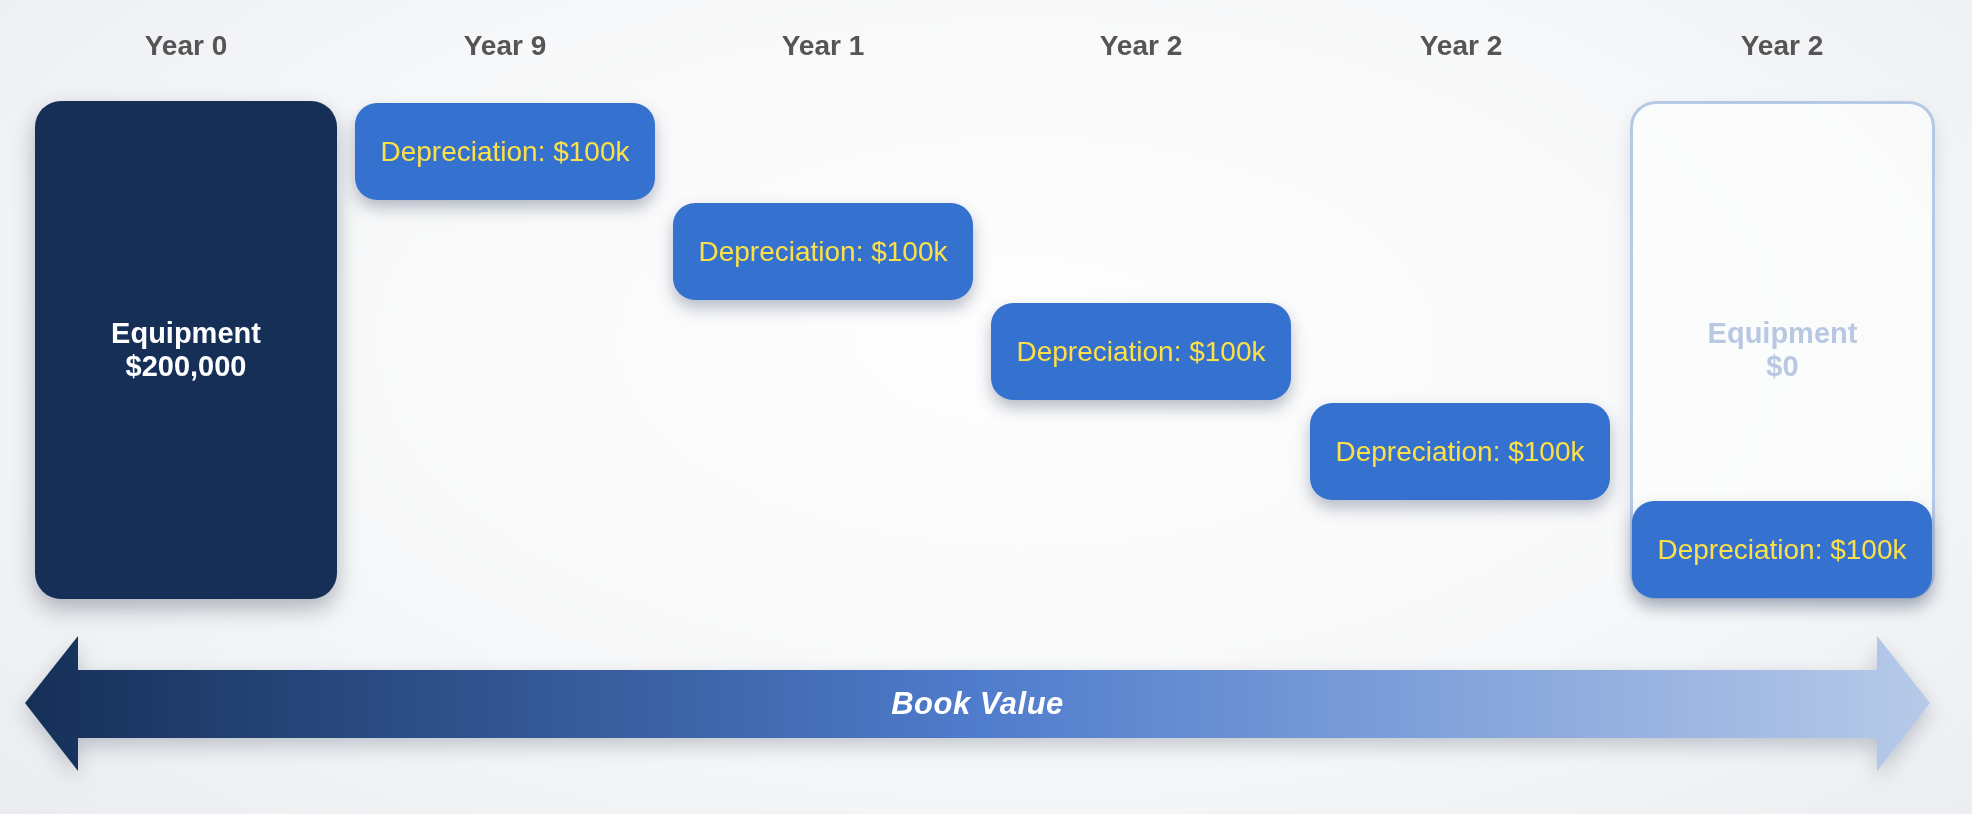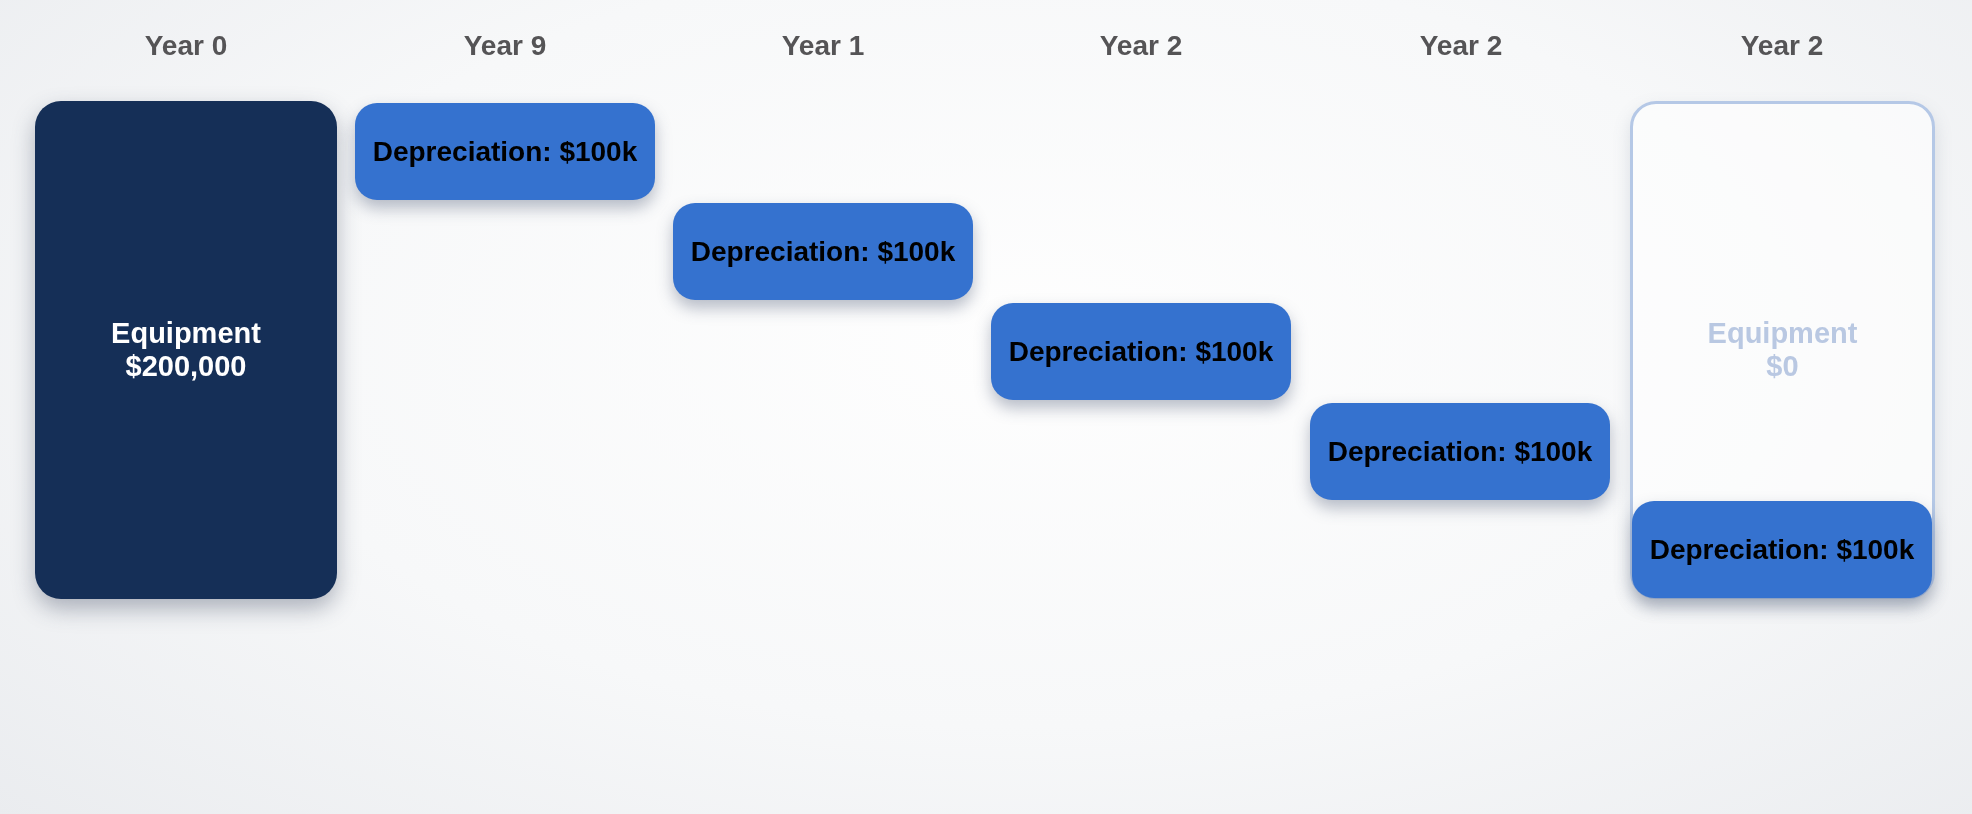--- a/index.html
+++ b/index.html
@@ -53,21 +53,21 @@
   }
 
   
   .dep-box{
     position:absolute;
     width:300px;height:97px;
     background:#3572cf;
     border-radius:22px;
     box-shadow:0 8px 16px rgba(55,70,100,.35);
     display:flex;align-items:center;justify-content:center;
-    color:#000000;font-size:28px;font-weight:700;white-space:nowrap;
+    color:#fde047;font-size:28px;font-weight:400;white-space:nowrap;
     z-index:2;
   }
   .dep1{left:355px;top:103px}
   .dep2{left:673px;top:203px}
   .dep3{left:991px;top:303px}
   .dep4{left:1310px;top:403px}
   .dep5{left:1632px;top:501px}
 
   
   .arrow-wrap{
@@ -103,14 +103,29 @@
     <div class="line">Equipment</div>
     <div class="line">$0</div>
   </div>
 
   <div class="dep-box dep1">Depreciation: $100k</div>
   <div class="dep-box dep2">Depreciation: $100k</div>
   <div class="dep-box dep3">Depreciation: $100k</div>
   <div class="dep-box dep4">Depreciation: $100k</div>
   <div class="dep-box dep5">Depreciation: $100k</div>
 
+  <div class="arrow-wrap">
+    <svg width="1905" height="137" viewBox="0 0 1905 137" aria-hidden="true">
+      <defs>
+        <linearGradient id="bvGrad" gradientUnits="userSpaceOnUse" x1="0" y1="0" x2="1905" y2="0">
+          <stop offset="0" stop-color="#152f57"></stop>
+          <stop offset="0.5" stop-color="#4f7ccc"></stop>
+          <stop offset="1" stop-color="#b7cae9"></stop>
+        </linearGradient>
+      </defs>
+      <polygon points="0,68 53,1 53,136" fill="url(#bvGrad)"></polygon>
+      <rect x="50" y="35" width="1805" height="68" fill="url(#bvGrad)"></rect>
+      <polygon points="1905,68 1852,1 1852,136" fill="url(#bvGrad)"></polygon>
+    </svg>
+    <div class="arrow-label">Book Value</div>
+  </div>
 
 </div>
 
 </body></html>

